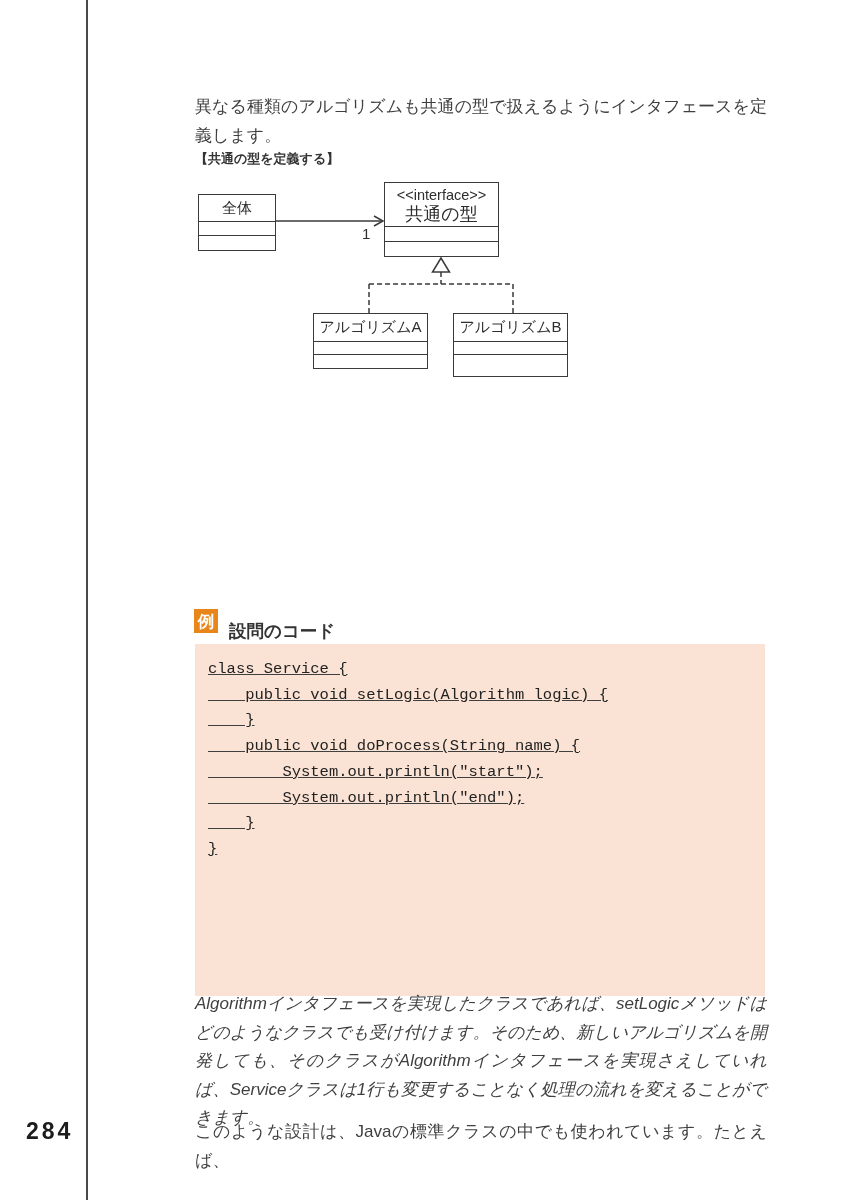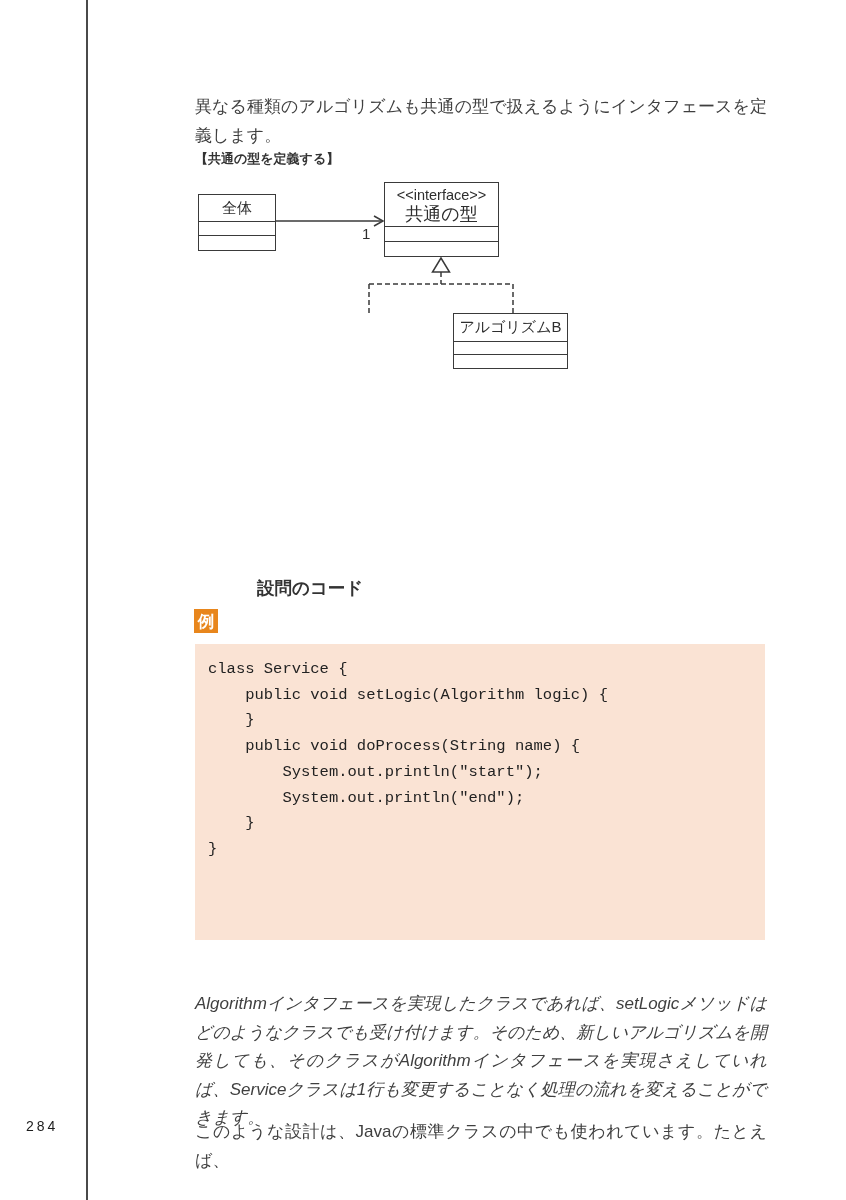--- a/index.html
+++ b/index.html
@@ -11,21 +11,21 @@
     font-family:"Liberation Sans","DejaVu Sans",sans-serif;
     color:#3f3f3f;
   }
   .rule {
     position:absolute; left:86px; top:0;
     width:2px; height:1200px;
     background:#4a4a4a;
   }
   .page-number {
     position:absolute; left:26px; top:1118px;
-    font-size:14px; font-weight:normal; letter-spacing:3px;
+    font-size:23px; font-weight:bold; letter-spacing:3px;
     color:#1c1c1c;
   }
   .para {
     position:absolute; left:195px; width:572px;
     font-size:17px; line-height:28.5px;
     text-align:justify;
     margin-top:21px;
   }
   .heading {
     position:absolute; left:195px; top:150px;
@@ -53,29 +53,30 @@
   }
   
   .example-badge {
     position:absolute; left:194px; top:609px;
     width:24px; height:24px;
     background:#e8861c; color:#ffffff;
     font-size:16.5px; font-weight:bold;
     text-align:center; line-height:24px;
   }
   .example-title {
-    position:absolute; left:229px; top:576px;
-    font-size:17.5px; font-weight:600; color:#333333;margin-left:28px;
+    position:absolute; left:229px; top:619px;
+    font-size:17.5px; font-weight:600; color:#333333;
   }
   .code-block {
     position:absolute; left:195px; top:644px;
-    width:570px; height:296px;
+    width:570px; height:352px;
     background:#fae3d4;
     box-sizing:border-box;
     padding:13px 0 0 13px;
+    text-decoration:underline;
   }
   .code-line {
     font-family:"Liberation Mono","DejaVu Sans Mono",monospace;
     font-size:15.5px; line-height:25.7px;
     color:#222222;
     white-space:pre;
   }
 </style>
 </head>
 <body>
@@ -114,22 +115,27 @@
       <div class="uml-title" style="height:44px;">
         <span class="stereotype">&lt;&lt;interface&gt;&gt;</span>
         <span class="iface-name">共通の型</span>
       </div>
       <div class="uml-row mid" style="height:15px;"></div>
       <div class="uml-row" style="height:13px;"></div>
     </div>
 
     <div class="multiplicity">1</div>
 
+    <div class="uml-box" style="left:118px; top:131px; width:115px; height:56px;">
+      <div class="uml-title" style="height:28px;">アルゴリズムA</div>
+      <div class="uml-row mid" style="height:13px;"></div>
+      <div class="uml-row" style="height:12px;"></div>
+    </div>
 
-    <div class="uml-box" style="left:258px; top:131px; width:115px; height:56px;">
+    <div class="uml-box" style="left:258px; top:131px; width:115px; height:64px;">
       <div class="uml-title" style="height:28px;">アルゴリズムB</div>
       <div class="uml-row mid" style="height:13px;"></div>
       <div class="uml-row" style="height:12px;"></div>
     </div>
   </div>
 
 
   <div class="example-badge">例</div>
   <div class="example-title">設問のコード</div>
 

